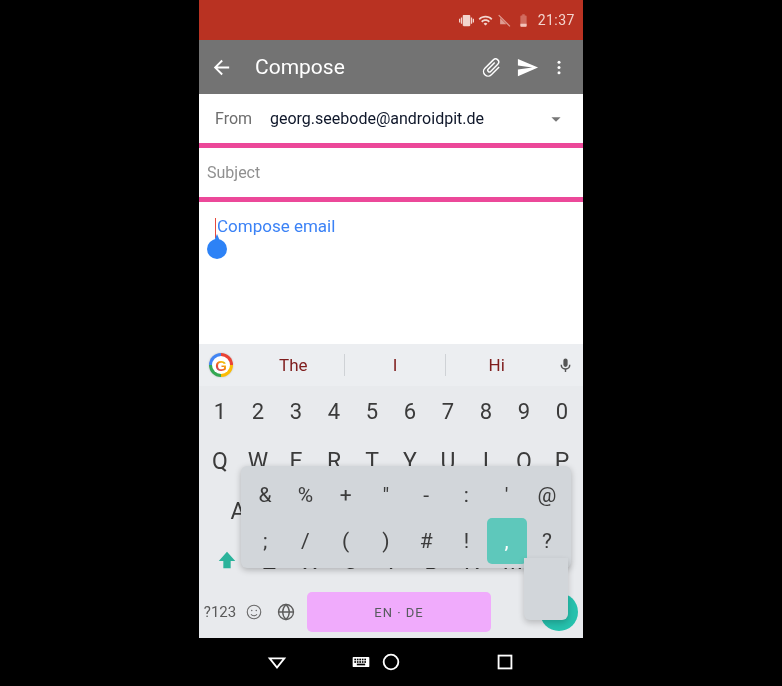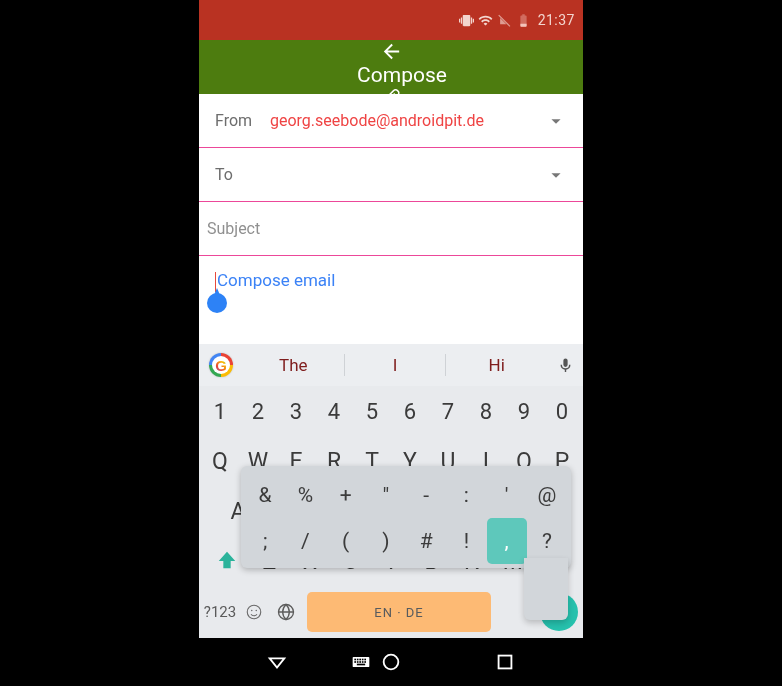--- a/index.html
+++ b/index.html
@@ -30,43 +30,42 @@
     justify-content: flex-end;
     align-items: center;
     padding: 0 8px;
     font-size: 13px;
     gap: 4px;
   }
   .status-bar svg { width: 15px; height: 15px; fill: #f3d5ce; }
   .status-bar .clock { margin-left: 3px; font-size: 14px; letter-spacing: .5px; }
   .app-bar {
     height: 54px;
-    background: #4d7c0f;
+    background: #737373;
     display: flex;
     align-items: center;
     padding: 0 10px;
     color: #fff;
-    flex-direction: column;
   }
   .app-bar .back { width: 24px; height: 24px; display:flex; align-items:center; justify-content:center; }
   .app-bar .title { font-size: 21px; font-weight: 400; margin-left: 22px; flex: 1; }
   .app-bar .action { width: 36px; height: 36px; display:flex; align-items:center; justify-content:center; }
   .app-bar svg { fill: #fff; width: 23px; height: 23px; }
   
   .field-row {
     display: flex;
     align-items: center;
     padding: 0 16px;
-    border-bottom: 1px solid #ec4899;
+    border-bottom: 5px solid #ec4899;
     min-height: 54px;
     color: #737373;
     font-size: 16px;
   }
   .field-row .label { width: 55px; color: #6d6d6d; }
-  .field-row .value { color: #ef4444; flex: 1; }
+  .field-row .value { color: #0f172a; flex: 1; }
   .field-row .chev { color: #777; }
   .field-row.subject { color: #909090; padding-left: 8px; }
   .body-area {
     flex: 1;
     padding: 14px 16px 0;
     position: relative;
     color: #3b82f6;
     font-size: 17px;
   }
   .cursor {
@@ -130,21 +129,21 @@
     position: relative;
   }
   .key.letter { font-size: 23px; }
   .shift svg, .bksp svg { width:22px; height:22px; fill:#3fa591; }
   .bksp svg{ fill:#475055;}
   .krow.bottom { height: 52px; align-items:center;}
   .k-sm { flex: 0 0 38px; font-size: 15px; color:#5a5a5a; display:flex;align-items:center;justify-content:center;}
   .globe svg{width:20px;height:20px;fill:#5c5c5c;}
   .space {
     flex: 1;
-    background: #fdba74;
+    background: #f0abfc;
     border-radius: 5px;
     height: 40px;
     margin: 0 4px;
     display:flex;align-items:center;justify-content:center;
     color:#575b5e; font-size:13px; letter-spacing:1px;
   }
   .comma-col{ flex:0 0 42px; }
   .enter {
     flex: 0 0 44px; display:flex;align-items:center;justify-content:center;
   }
@@ -241,27 +240,20 @@
   </div>
 
   <div class="field-row">
     <span class="label">From</span>
     <span class="value">georg.seebode@androidpit.de</span>
     <svg class="chev" viewBox="0 0 24 24" width="22" height="22" fill="#777">
         <path d="M7 10l5 5 5-5z"></path>
       </svg>
   </div>
 
-  <div class="field-row">
-    <span class="label">To</span>
-    <span class="value"></span>
-    <svg class="chev" viewBox="0 0 24 24" width="22" height="22" fill="#777">
-        <path d="M7 10l5 5 5-5z"></path>
-      </svg>
-  </div>
 
   <div class="field-row subject">
     <span>Subject</span>
   </div>
 
   <div class="body-area">
     <span class="cursor"></span><span>Compose email</span>
     <div class="teardrop"></div>
   </div>
 

